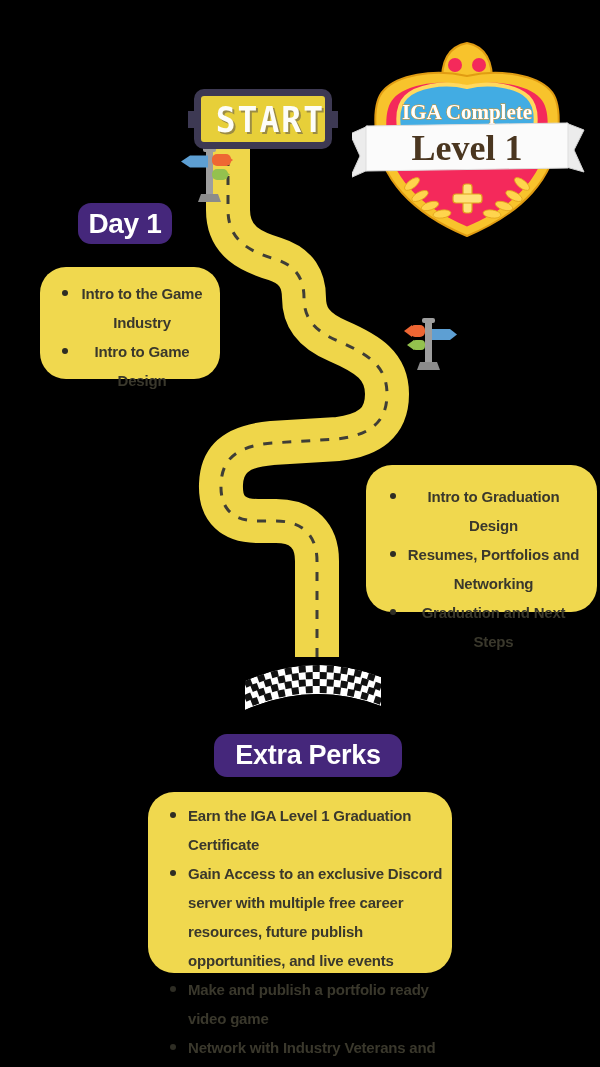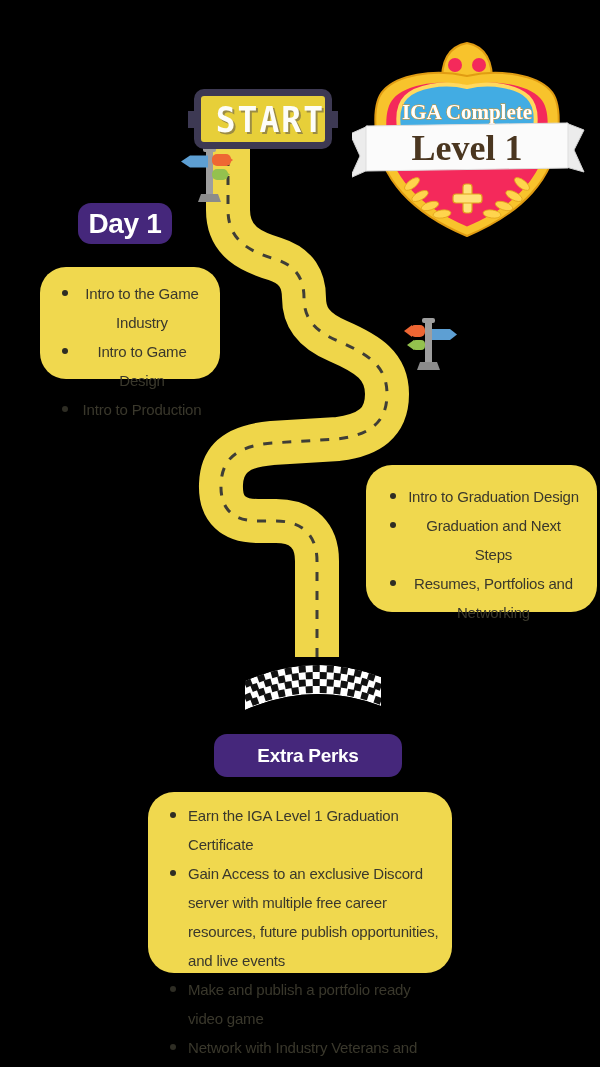--- a/index.html
+++ b/index.html
@@ -24,32 +24,32 @@
     transform:scaleY(1.08);
   }
   
   .hdr{
     position:absolute;background:#45277b;color:#fff;font-weight:bold;
     border-radius:13px;display:flex;align-items:center;justify-content:center;
     letter-spacing:-.3px;
   }
   #day1-hdr{left:78px;top:196px;width:94px;height:41px;font-size:28px;margin-top:7px;}
   #day2-hdr{left:433px;top:411px;width:101px;height:41px;font-size:26px;}
-  #extra-hdr{left:214px;top:734px;width:188px;height:43px;font-size:19px;}
+  #extra-hdr{left:214px;top:734px;width:188px;height:43px;font-size:27px;}
   
   .card{
     position:absolute;background:#f0d84e;border-radius:26px;box-sizing:border-box;
     color:#3a382c;
   }
   #day1-card{left:40px;top:267px;width:180px;height:112px;padding:12px 8px 8px 8px;}
   #day2-card{left:366px;top:465px;width:231px;height:147px;padding:17px 10px 8px 10px;}
   #extra-card{left:148px;top:792px;width:304px;height:181px;padding:9px 2px 8px 4px;}
   .card ul{list-style:none;margin:0;padding:0;}
   .card li{
-    position:relative;font-size:15px;font-weight:400;line-height:29px;
+    position:relative;font-size:15px;font-weight:700;line-height:29px;
     letter-spacing:-.2px;
   }
   .card li::before{
     content:"";position:absolute;width:6px;height:6px;border-radius:50%;
     background:#2e2d24;top:11px;
   }
   .card.centered li{text-align:center;padding-left:30px;padding-right:6px;}
   .card.centered li::before{left:14px;}
   .card.left-aligned li{text-align:left;padding-left:36px;padding-right:2px;}
   .card.left-aligned li::before{left:18px;}
@@ -177,29 +177,28 @@
     </g>
   </svg>
 
   <div class="hdr" id="day1-hdr">
     <span>Day 1</span>
   </div>
   <div class="card centered" id="day1-card">
     <ul>
         <li>Intro to the Game Industry</li>
         <li>Intro to Game Design</li>
-        <li>Intro to Production</li>
       </ul>
   </div>
 
   <div class="card centered" id="day2-card">
     <ul>
         <li>Intro to Graduation Design</li>
+        <li>Resumes, Portfolios and Networking</li>
         <li>Graduation and Next Steps</li>
-        <li>Resumes, Portfolios and Networking</li>
       </ul>
   </div>
 
   <div class="hdr" id="extra-hdr">
     <span>Extra Perks</span>
   </div>
   <div class="card left-aligned" id="extra-card">
     <ul>
         <li>Earn the IGA Level 1 Graduation Certificate</li>
         <li>Gain Access to an exclusive Discord server with multiple free career resources, future publish opportunities, and live events</li>

